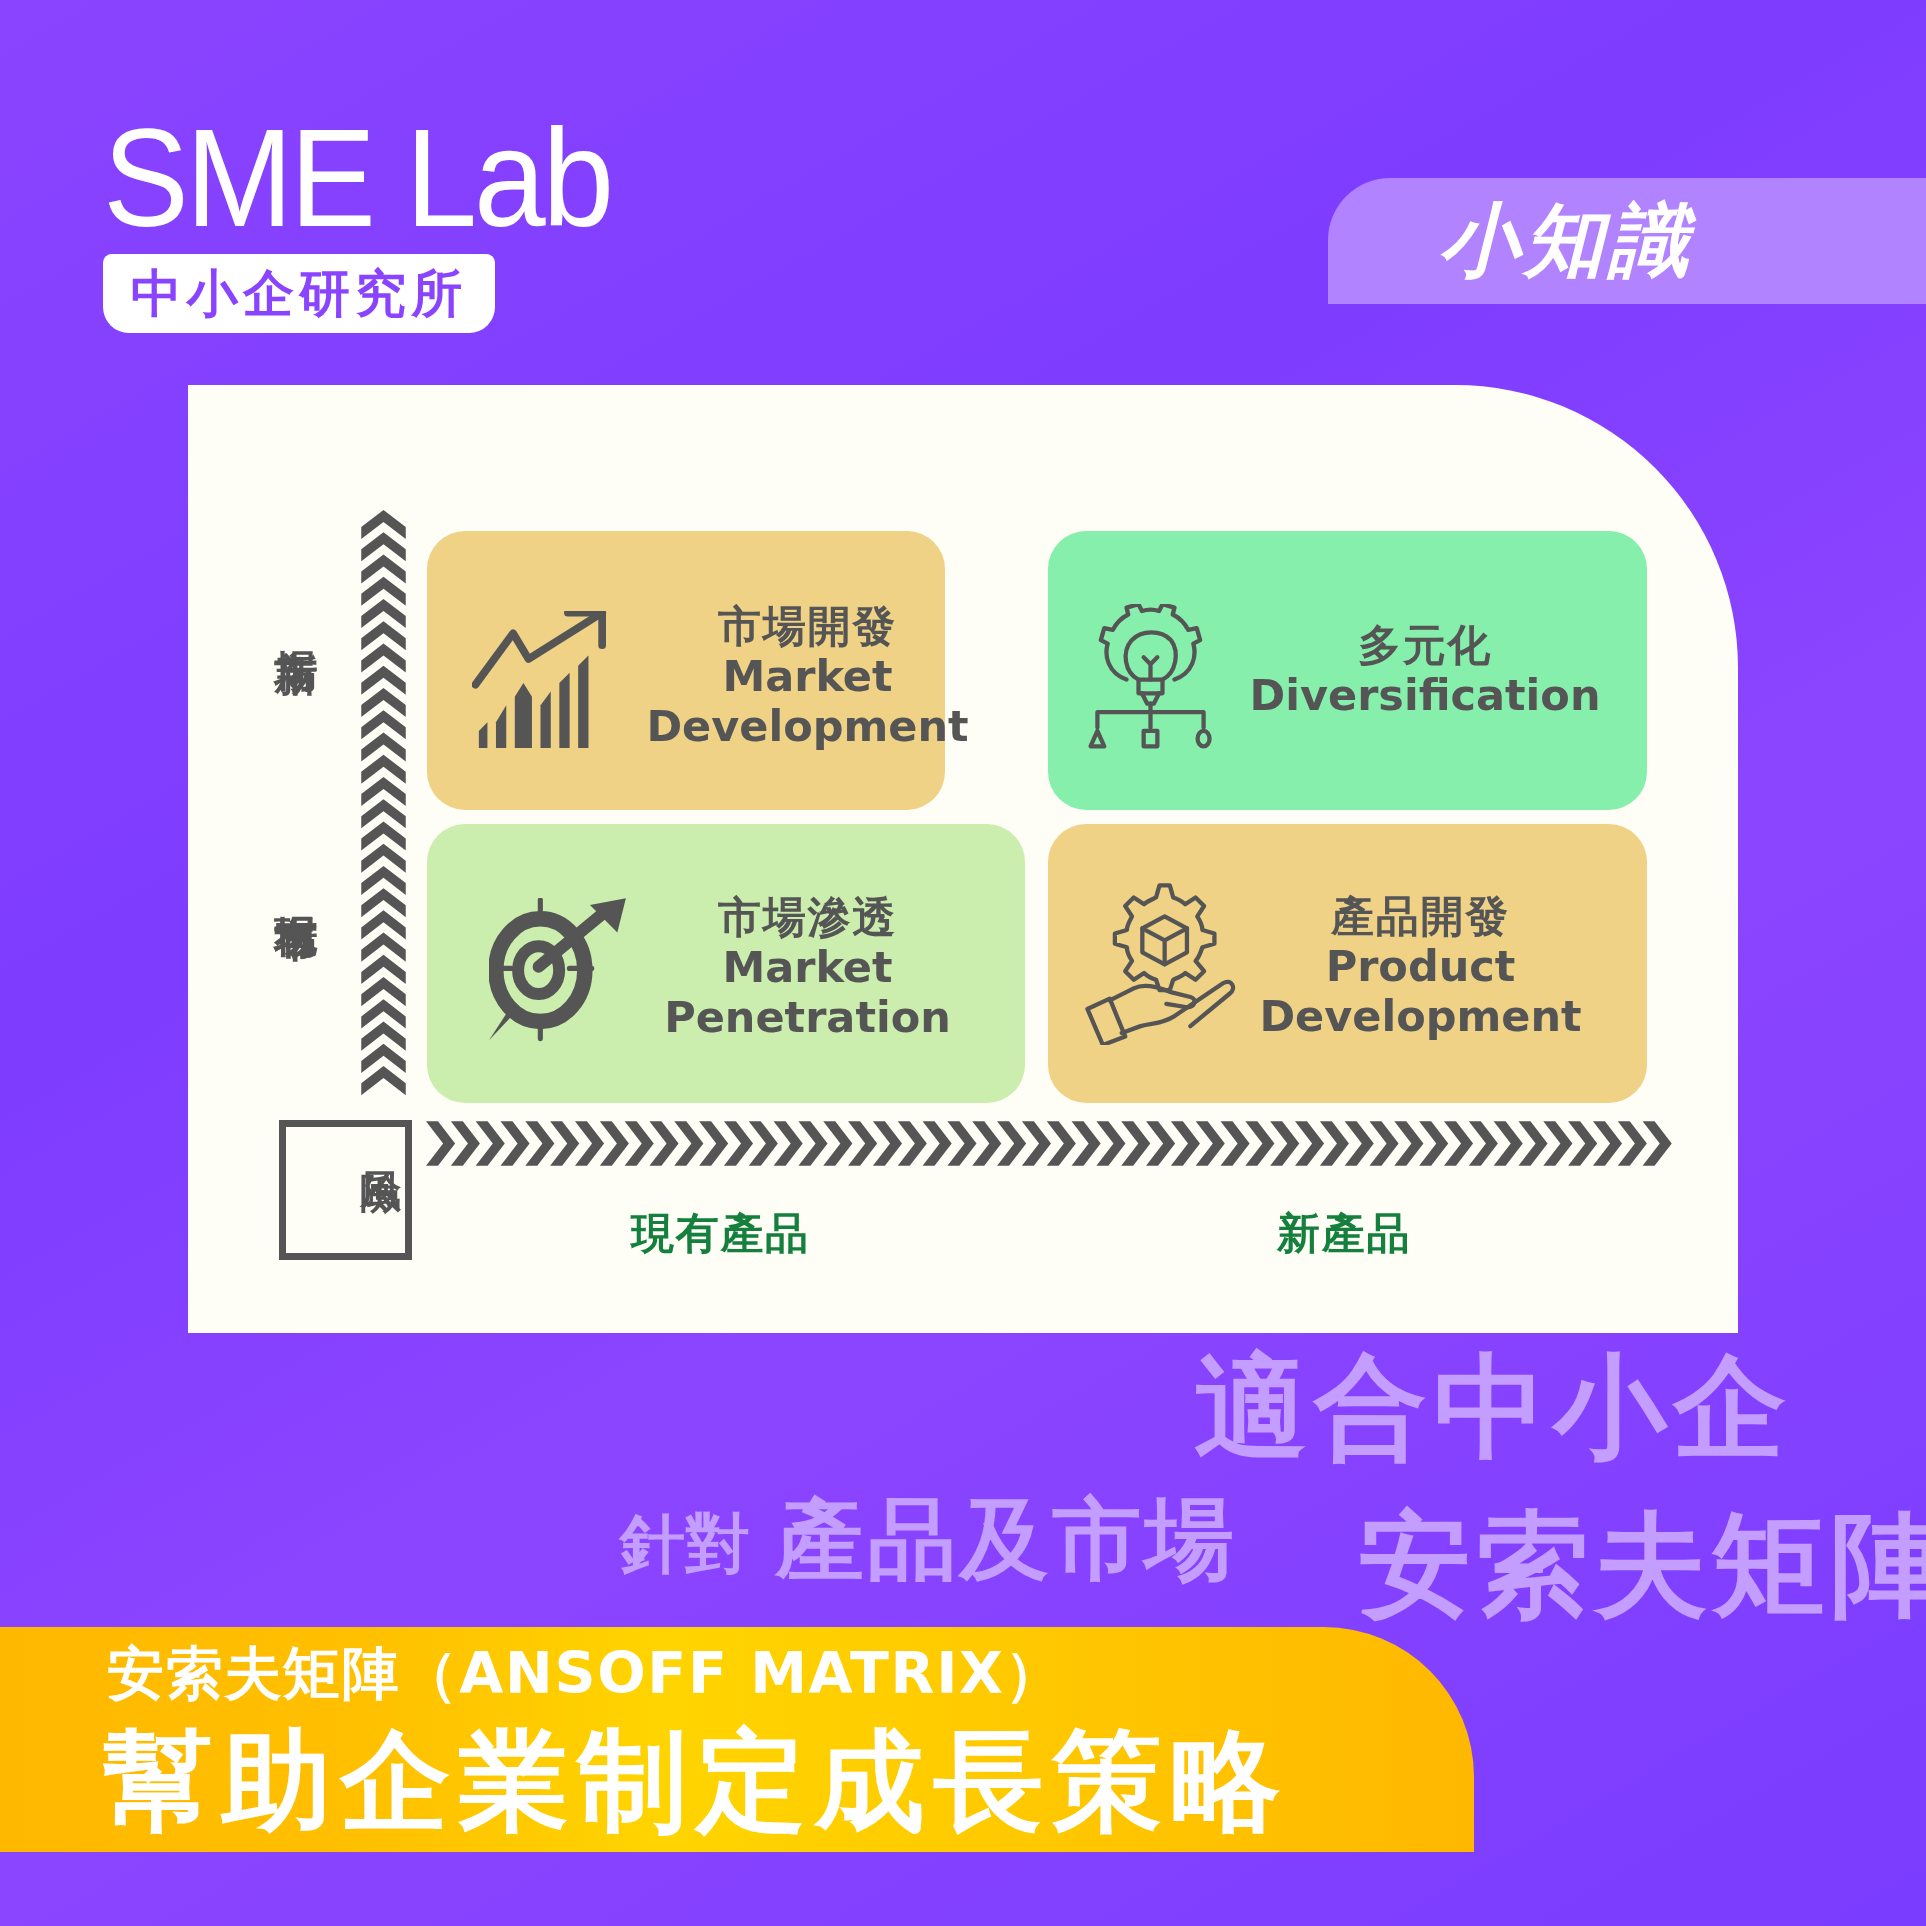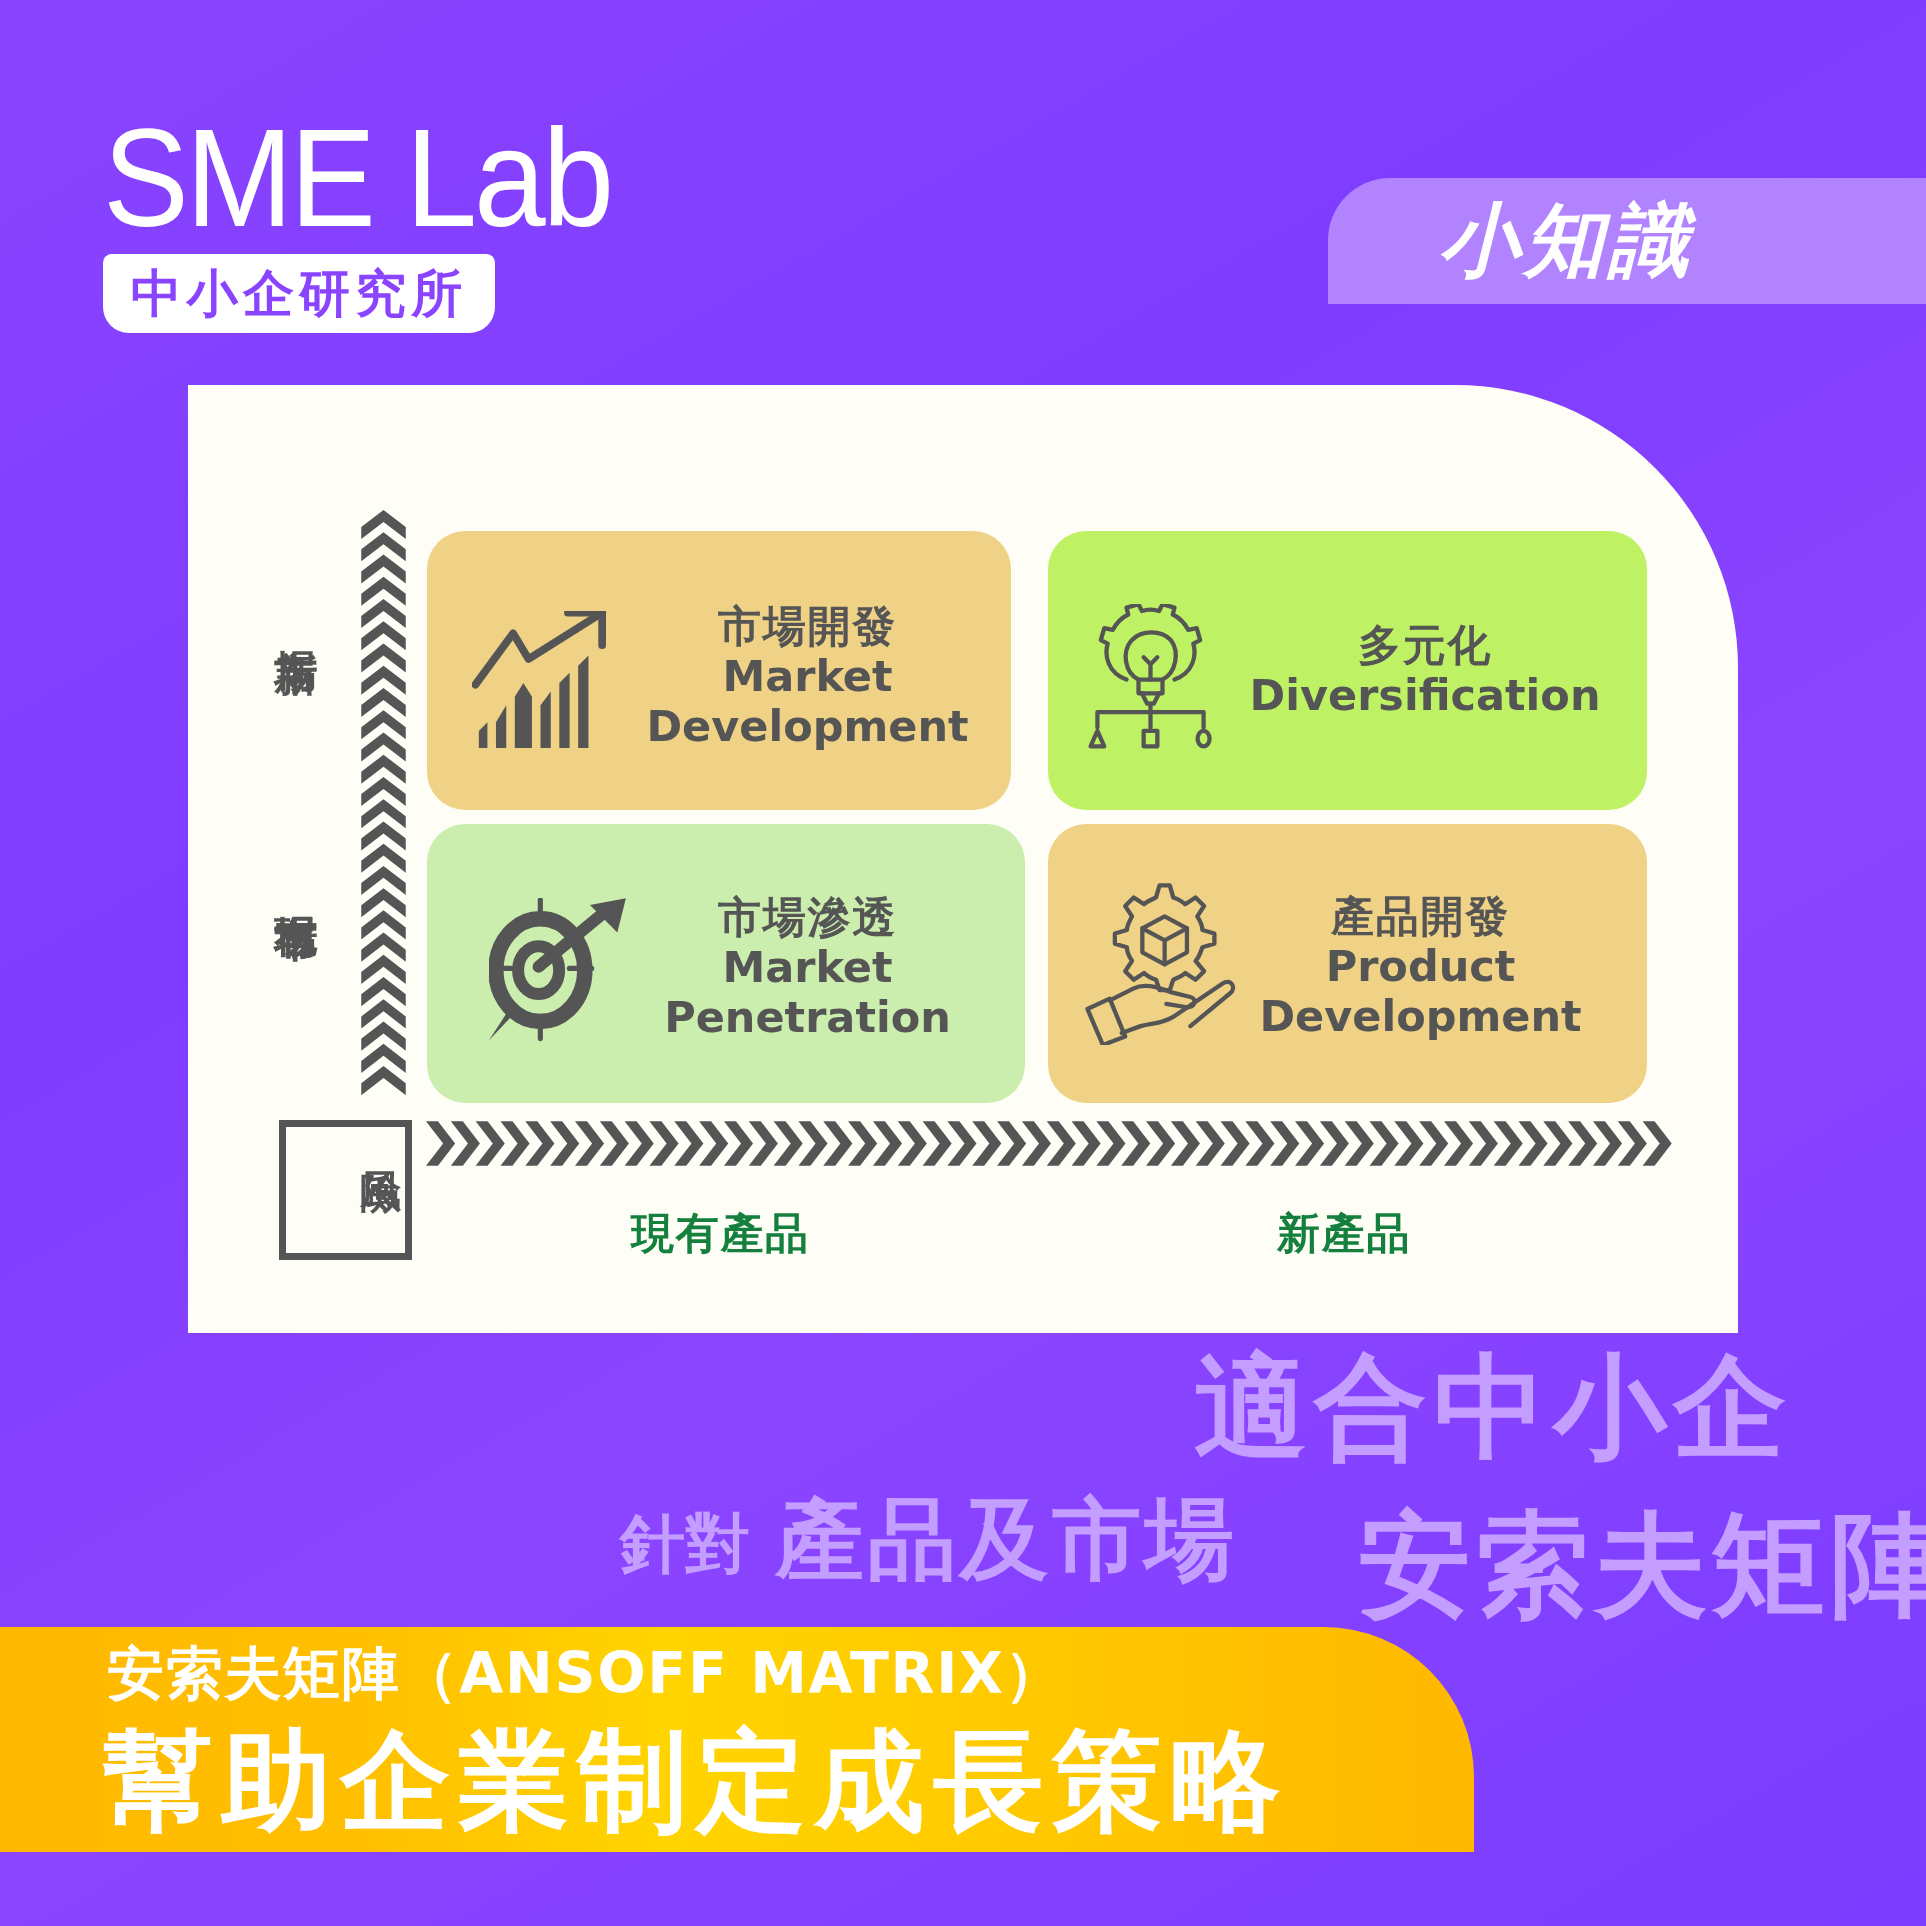--- a/index.html
+++ b/index.html
@@ -35,22 +35,22 @@
   .card {
     position: absolute; border-radius: 38px; display: flex; align-items: center;
   }
   .card .icon { position: absolute; }
   .card .text {
     position: absolute; text-align: center; color: #555555; font-weight: 700;
     font-family: "DejaVu Sans", sans-serif;
   }
   .card .zh { font-size: 43px; line-height: 50px; letter-spacing: 1.7px; }
   .card .en { font-size: 43px; line-height: 50px; }
-  .c-md { left: 239px; top: 146px; width: 584px; height: 279px; background: #efd285; }
-  .c-dv { left: 860px; top: 146px; width: 599px; height: 279px; background: #bef264; }
+  .c-md { left: 239px; top: 146px; width: 518px; height: 279px; background: #efd285; }
+  .c-dv { left: 860px; top: 146px; width: 599px; height: 279px; background: #86efac; }
   .c-mp { left: 239px; top: 439px; width: 598px; height: 279px; background: #cbedad; }
   .c-pd { left: 860px; top: 439px; width: 599px; height: 279px; background: #efd285; }
   .axis-label {
     position: absolute; color: #555555; font-weight: 700; font-size: 43px;
     line-height: 46px; width: 51px; text-align: center;
   }
   .risk-box {
     position: absolute; left: 91px; top: 735px; width: 133px; height: 140px;
     border: 7.7px solid #555555;
   }

